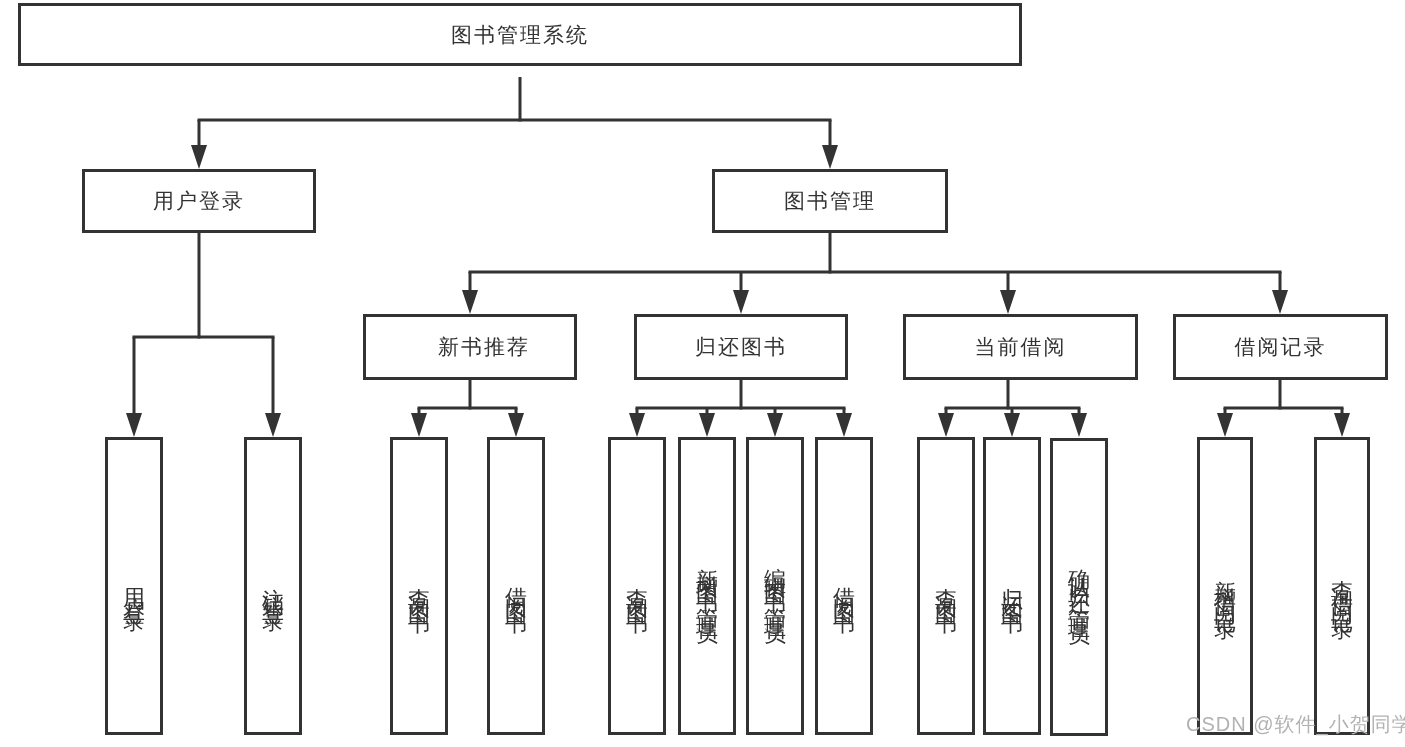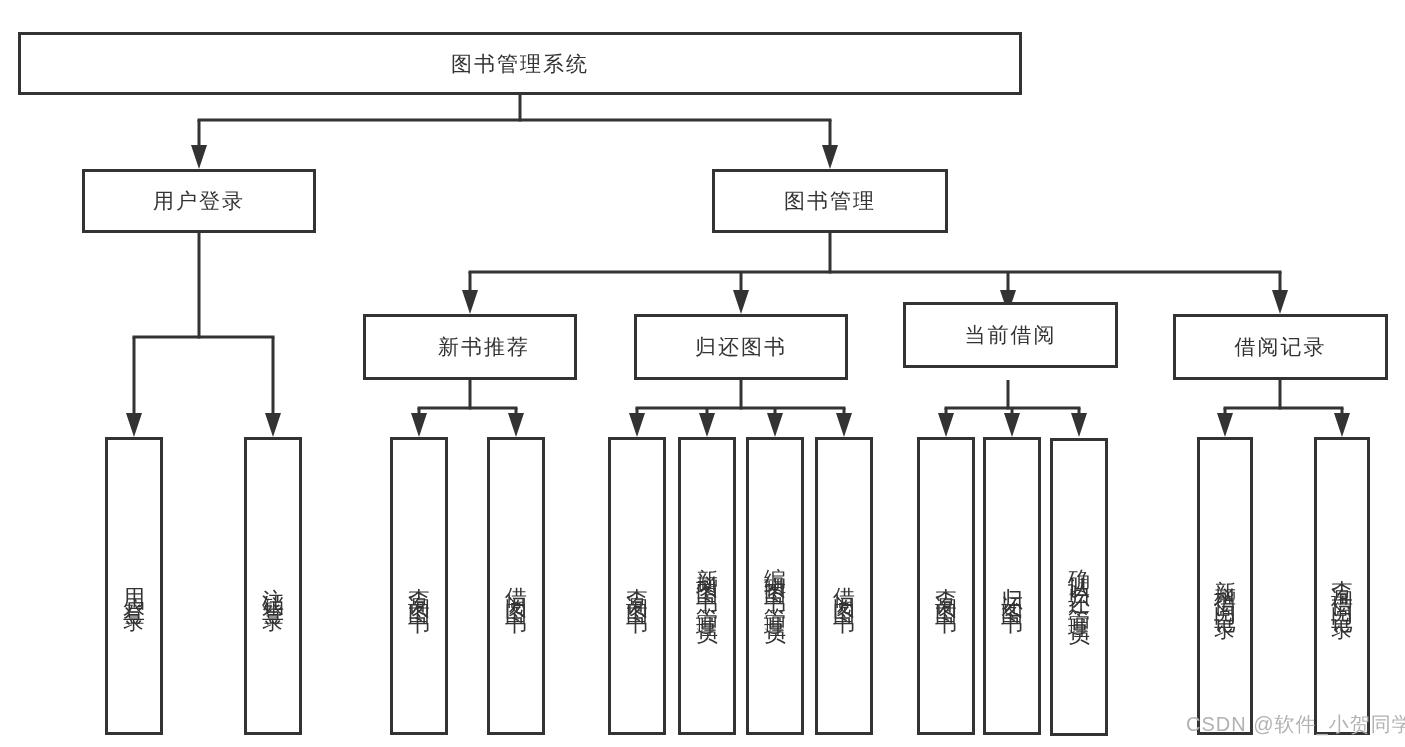--- a/index.html
+++ b/index.html
@@ -111,38 +111,38 @@
     <polygon points="1071,413 1087,413 1079,437" fill="#333333" stroke="none"></polygon>
 
     <line x1="1280" y1="380" x2="1280" y2="409.5"></line>
     <line x1="1223.5" y1="408" x2="1343.5" y2="408"></line>
     <line x1="1225" y1="408" x2="1225" y2="416"></line>
     <polygon points="1217,413 1233,413 1225,437" fill="#333333" stroke="none"></polygon>
     <line x1="1342" y1="408" x2="1342" y2="416"></line>
     <polygon points="1334,413 1350,413 1342,437" fill="#333333" stroke="none"></polygon>
   </svg>
 
-  <div class="box" style="left:18px;top:32px;width:1004px;height:63px;">
+  <div class="box" style="left:18px;top:3px;width:1004px;height:63px;">
     <span class="h-label">图书管理系统</span>
   </div>
 
   <div class="box" style="left:82px;top:169px;width:234px;height:64px;">
     <span class="h-label">用户登录</span>
   </div>
   <div class="box" style="left:712px;top:169px;width:236px;height:64px;">
     <span class="h-label">图书管理</span>
   </div>
 
   <div class="box" style="left:363px;top:314px;width:214px;height:66px;padding-left:28px;">
     <span class="h-label">新书推荐</span>
   </div>
   <div class="box" style="left:634px;top:314px;width:214px;height:66px;">
     <span class="h-label">归还图书</span>
   </div>
-  <div class="box" style="left:903px;top:302px;width:215px;height:66px;">
+  <div class="box" style="left:903px;top:314px;width:235px;height:66px;">
     <span class="h-label">当前借阅</span>
   </div>
   <div class="box" style="left:1173px;top:314px;width:215px;height:66px;">
     <span class="h-label">借阅记录</span>
   </div>
 
   <div class="box" style="left:105px;top:437px;width:58px;height:298px;">
     <span class="v-label">用户登录</span>
   </div>
   <div class="box" style="left:244px;top:437px;width:58px;height:298px;">

